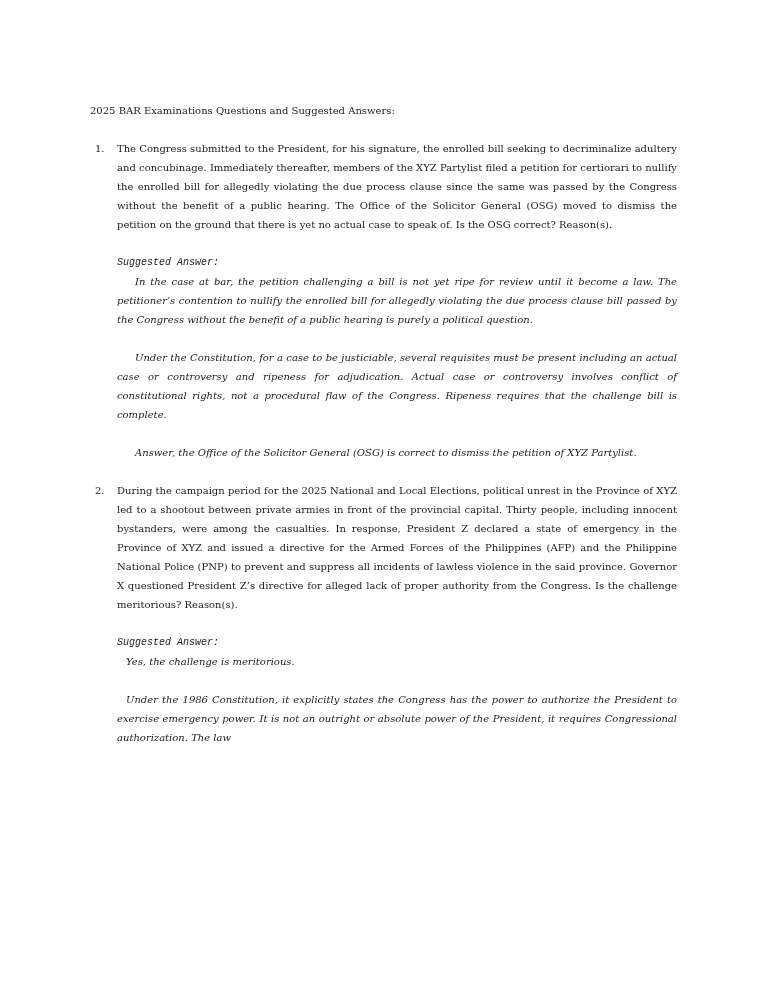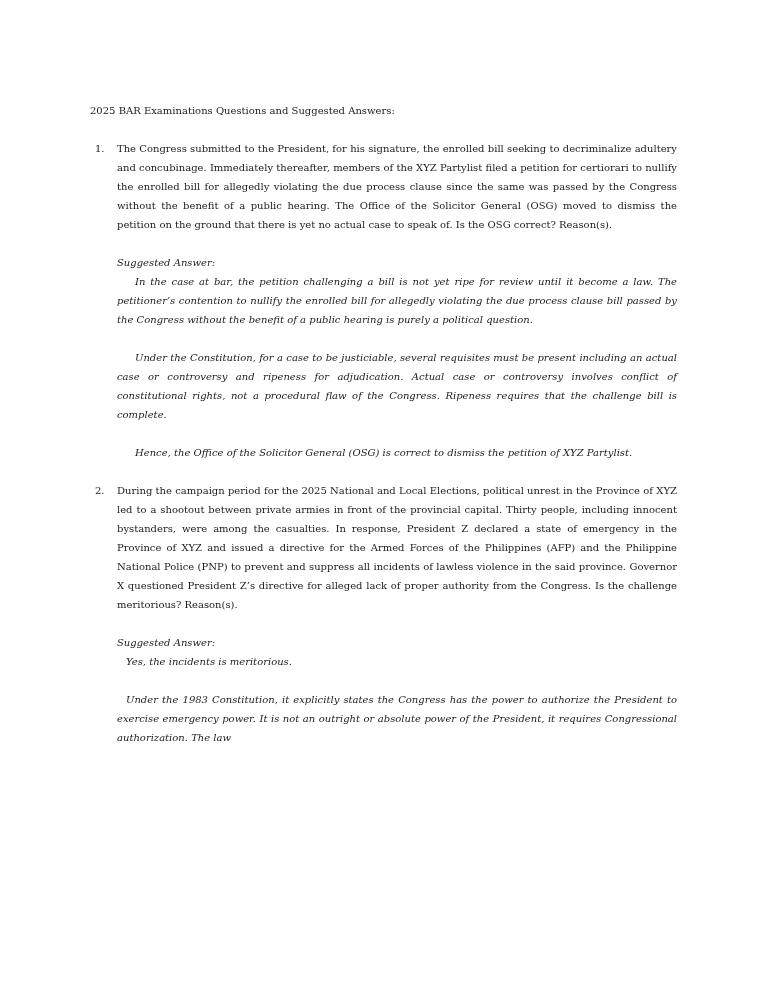--- a/index.html
+++ b/index.html
@@ -39,20 +39,21 @@
   .q-content {
     flex: 1;
     min-width: 0;
   }
   .q-text {
     text-align: justify;
   }
   .ans-label {
     font-style: italic;
     margin-bottom: 0;
+    font-family: Liberation Mono, monospace;
   }
   .ans {
     font-style: italic;
     text-align: justify;
   }
   .indent-lg { text-indent: 18px; }
   .indent-sm { text-indent: 9px; }
 </style>
 </head>
 <body>
@@ -66,30 +67,30 @@
     <div class="q-content">
       <p class="q-text">The Congress submitted to the President, for his signature, the enrolled bill seeking to decriminalize adultery and concubinage. Immediately thereafter, members of the XYZ Partylist filed a petition for certiorari to nullify the enrolled bill for allegedly violating the due process clause since the same was passed by the Congress without the benefit of a public hearing. The Office of the Solicitor General (OSG) moved to dismiss the petition on the ground that there is yet no actual case to speak of. Is the OSG correct? Reason(s).</p>
 
       <p class="ans-label">Suggested Answer:</p>
 
 
       <p class="ans indent-lg">In the case at bar, the petition challenging a bill is not yet ripe for review until it become a law. The petitioner’s contention to nullify the enrolled bill for allegedly violating the due process clause bill passed by the Congress without the benefit of a public hearing is purely a political question.</p>
 
       <p class="ans indent-lg">Under the Constitution, for a case to be justiciable, several requisites must be present including an actual case or controversy and ripeness for adjudication. Actual case or controversy involves conflict of constitutional rights, not a procedural flaw of the Congress. Ripeness requires that the challenge bill is complete.</p>
 
-      <p class="ans indent-lg">Hence, the Office of the Solicitor General (OSG) is correct to dismiss the petition of XYZ Partylist.</p>
+      <p class="ans indent-lg">Answer, the Office of the Solicitor General (OSG) is correct to dismiss the petition of XYZ Partylist.</p>
     </div>
   </div>
 
   <div class="question">
     <div class="q-num">2.</div>
     <div class="q-content">
       <p class="q-text">During the campaign period for the 2025 National and Local Elections, political unrest in the Province of XYZ led to a shootout between private armies in front of the provincial capital. Thirty people, including innocent bystanders, were among the casualties. In response, President Z declared a state of emergency in the Province of XYZ and issued a directive for the Armed Forces of the Philippines (AFP) and the Philippine National Police (PNP) to prevent and suppress all incidents of lawless violence in the said province. Governor X questioned President Z’s directive for alleged lack of proper authority from the Congress. Is the challenge meritorious? Reason(s).</p>
 
       <p class="ans-label">Suggested Answer:</p>
 
-      <p class="ans indent-sm">Yes, the incidents is meritorious.</p>
+      <p class="ans indent-sm">Yes, the challenge is meritorious.</p>
 
-      <p class="ans indent-sm">Under the 1983 Constitution, it explicitly states the Congress has the power to authorize the President to exercise emergency power. It is not an outright or absolute power of the President, it requires Congressional authorization. The law</p>
+      <p class="ans indent-sm">Under the 1986 Constitution, it explicitly states the Congress has the power to authorize the President to exercise emergency power. It is not an outright or absolute power of the President, it requires Congressional authorization. The law</p>
     </div>
   </div>
 
 </div>
 
 </body></html>

